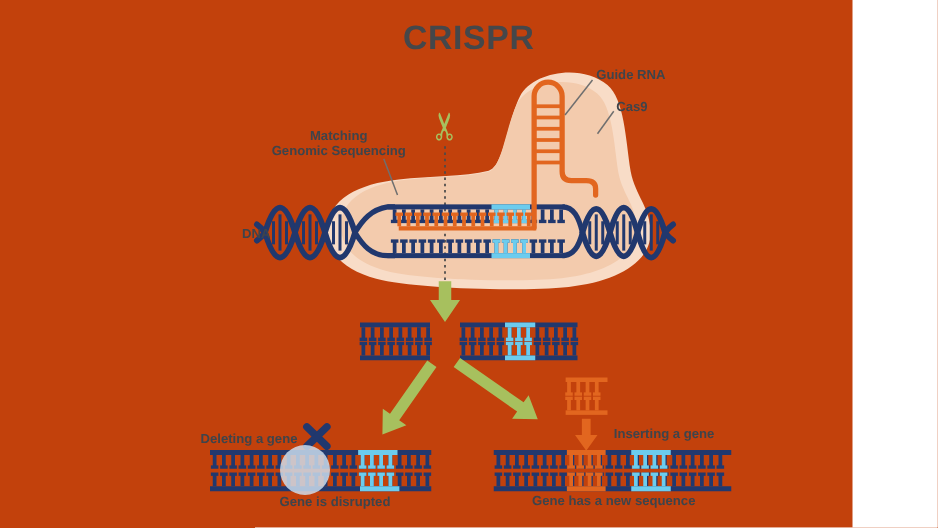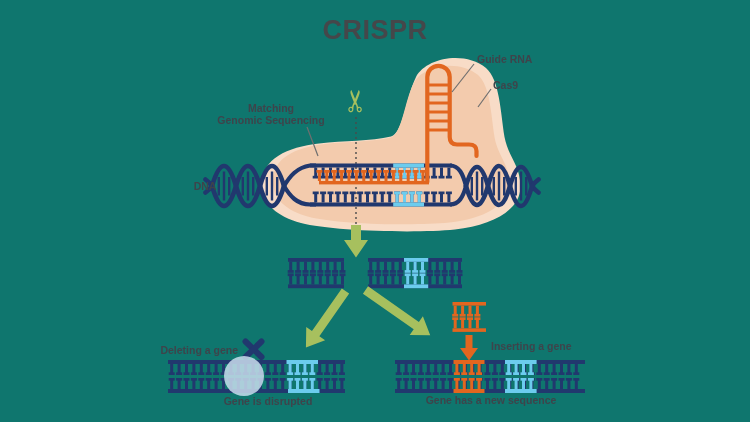--- a/index.html
+++ b/index.html
@@ -1,16 +1,16 @@
 <!DOCTYPE html>
 <html style="--navy: #21386e; --orange: #e2661f; --cyan: #6cccee; --green: #a7c05e; --blob_outer: #f8dcc7; --blob_inner: #f3cbad; --highlight: #cfe2f2; --text: #3e444b; --title_color: #45474a; --callout: #6f6f6f; --cut_line: #4a4a4a;"><head>
 <meta charset="utf-8">
 <style>
   html,body{margin:0;padding:0;background:#ffffff;}
-  .stage{position:relative;width:750px;height:422px;background:#0f766e;overflow:hidden;
+  .stage{position:relative;width:682px;height:422px;background:#c2410c;overflow:hidden;
          font-family:"Liberation Sans",sans-serif;}
   .navy{fill:var(--navy,#21386e);}
   .cyan{fill:var(--cyan,#6cccee);}
   .orange{fill:var(--orange,#e2661f);}
   .green{fill:var(--green,#a7c05e);}
   .blob-outer{fill:var(--blob_outer,#f8dcc7);}
   .blob-inner{fill:var(--blob_inner,#f3cbad);}
   .hl{fill:var(--highlight,#cfe2f2);opacity:.82;}
   .s-navy{stroke:var(--navy,#21386e);fill:none;}
   .s-orange{stroke:var(--orange,#e2661f);fill:none;}

